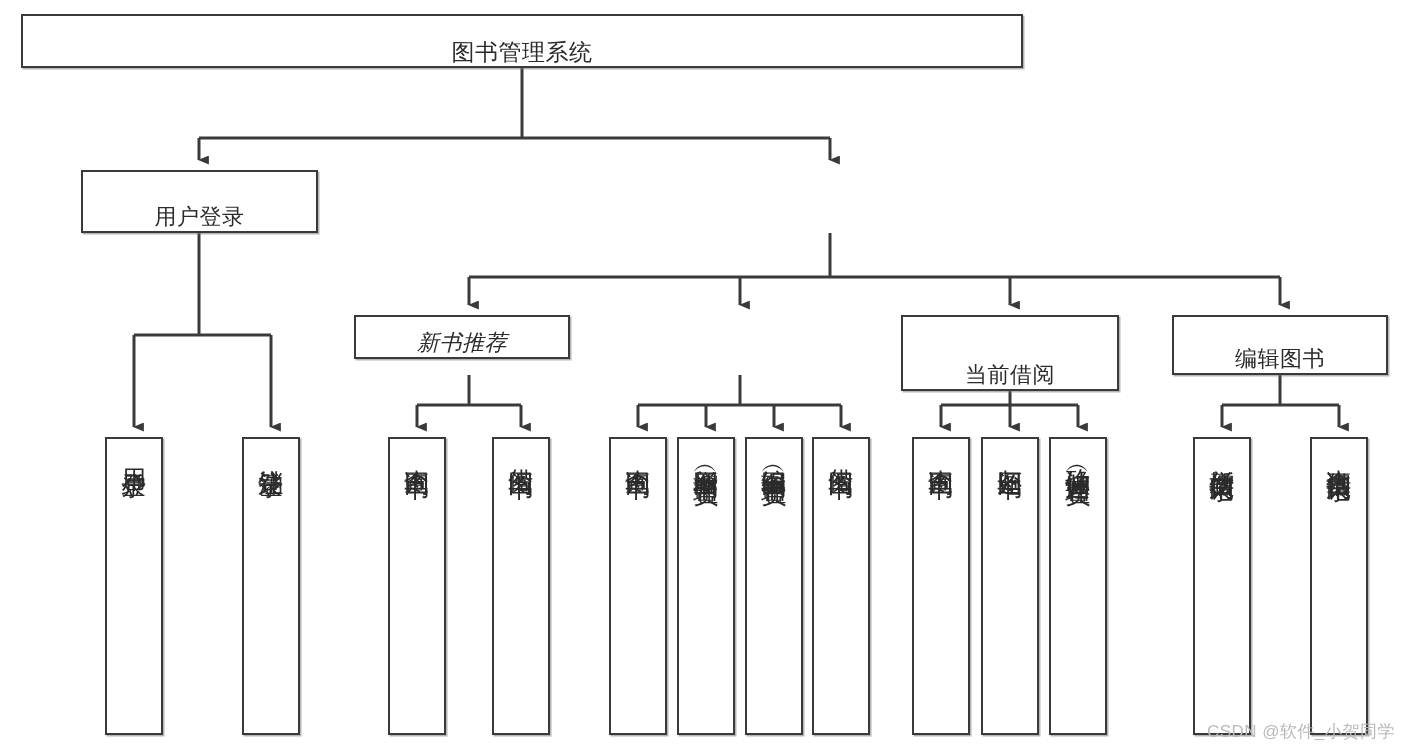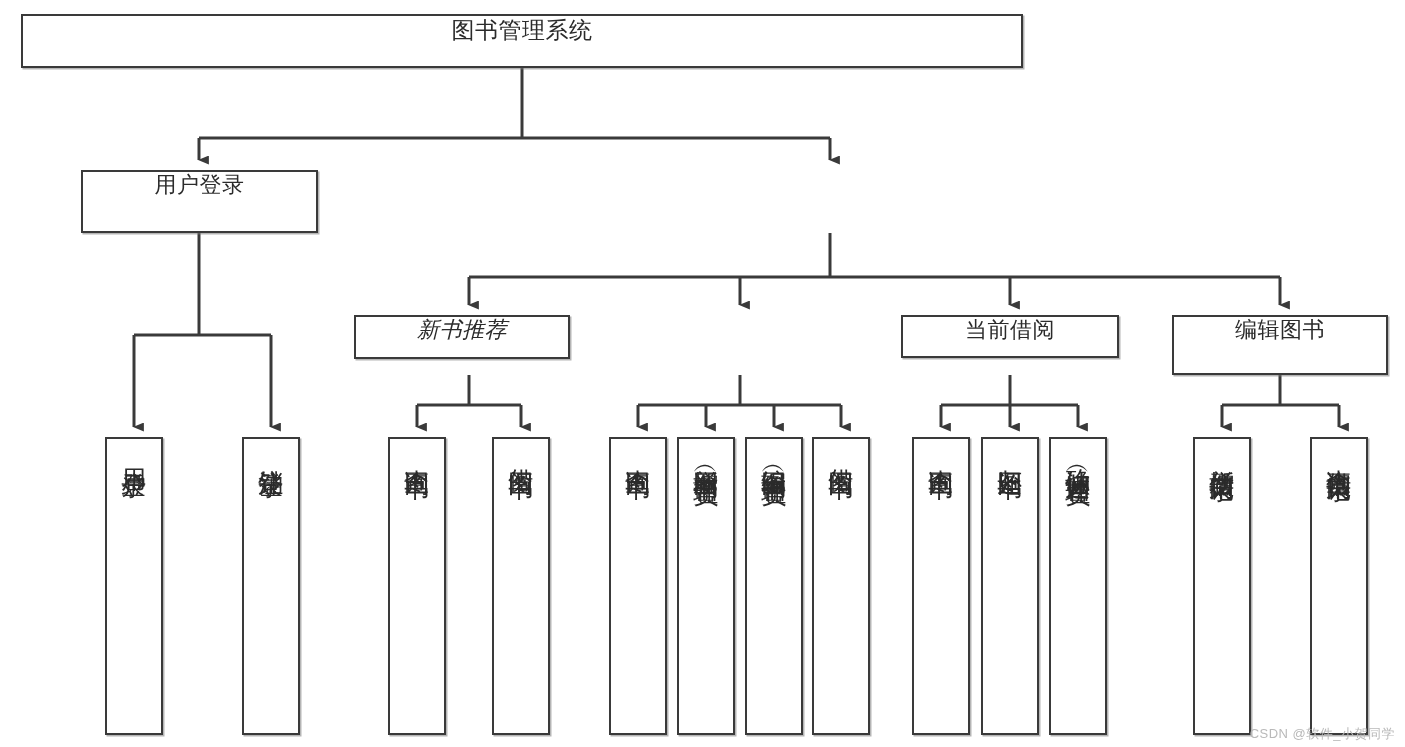--- a/index.html
+++ b/index.html
@@ -13,21 +13,21 @@
   #canvas{position:relative;width:1405px;height:747px;}
   svg#wires{position:absolute;left:0;top:0;width:1405px;height:747px;}
 
   .node{
     position:absolute;
     box-sizing:border-box;
     background:#ffffff;
     border:2px solid #3a3a3a;
     box-shadow:1.5px 1.5px 0 rgba(120,120,120,.55);
     display:flex;
-    align-items:flex-start;
+    align-items:flex-end;
     justify-content:center;
     color:#2b2b2b;
   }
   .node .lbl{
     display:block;
     text-align:center;
     line-height:1.22;
     white-space:pre-line;
     letter-spacing:.5px;
   }
@@ -48,21 +48,21 @@
     font-size:25px;
     line-height:1.05;
     letter-spacing:2px;
     white-space:nowrap;
   }
 
   #watermark{
     position:absolute;
     right:10px;
     bottom:4px;
-    font-size:13px;
+    font-size:17px;
     color:#b9b9b9;
     letter-spacing:.5px;
     user-select:none;
     pointer-events:none;
     white-space:nowrap;
   }
 </style>
 </head>
 <body>
 
@@ -126,21 +126,21 @@
   <div class="node n-l2" style="left:81px;top:170px;width:237px;height:63px;">
     <span class="lbl">用户登录</span>
   </div>
 
 
   <div class="node n-l3" style="left:354px;top:315px;width:216px;height:44px;font-style:italic;">
     <span class="lbl">新书推荐</span>
   </div>
 
 
-  <div class="node n-l3" style="left:901px;top:315px;width:218px;height:43px;">
+  <div class="node n-l3" style="left:901px;top:315px;width:218px;height:76px;">
     <span class="lbl">当前借阅</span>
   </div>
 
   <div class="node n-l3" style="left:1172px;top:315px;width:216px;height:60px;">
     <span class="lbl">编辑图书</span>
   </div>
 
   <div class="node n-leaf" style="left:105px;top:437px;width:58px;height:298px;">
     <span class="lbl">用户登录</span>
   </div>

